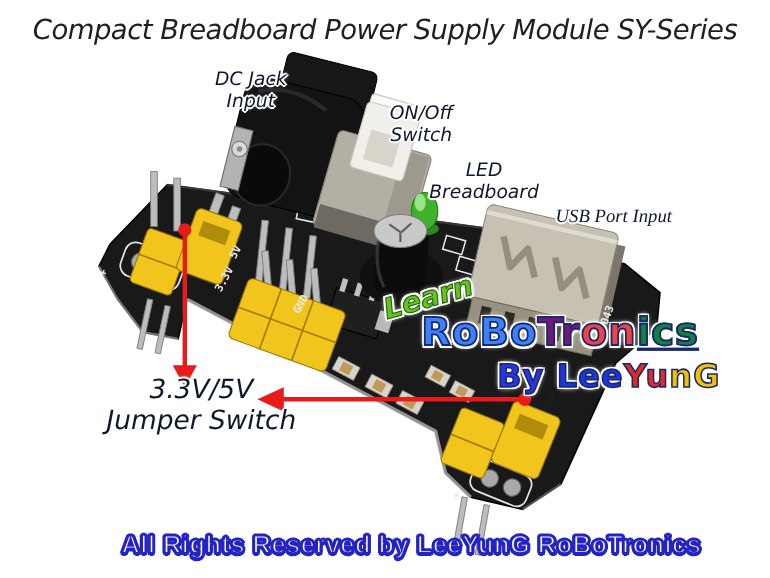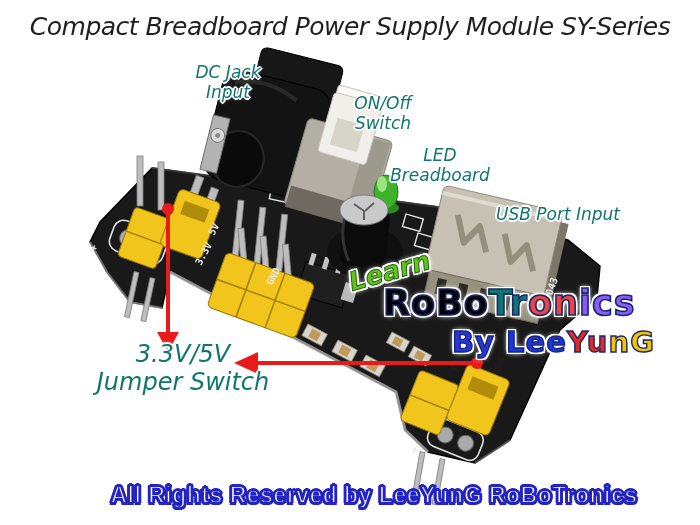--- a/index.html
+++ b/index.html
@@ -2,27 +2,27 @@
 <html><head>
 <meta charset="utf-8">
 <style>
   html,body{margin:0;padding:0;background:#ffffff;}
   .stage{position:relative;width:700px;height:525px;background:#ffffff;overflow:hidden;
          font-family:"DejaVu Sans",sans-serif;}
   .stage svg{position:absolute;left:0;top:0;z-index:1;}
   .txt{position:absolute;z-index:3;}
   .page-title{left:0;top:13px;width:700px;text-align:center;
       font:italic 500 25px/1.1 "DejaVu Sans",sans-serif;color:#1f1f1f;letter-spacing:-0.5px;}
-  .anno{font:italic 500 17px/1.18 "DejaVu Sans",sans-serif;color:#0f766e;text-align:center;
+  .anno{font:italic 500 17px/1.18 "DejaVu Sans",sans-serif;color:#0f172a;text-align:center;
       text-shadow:-1px -1px 0 #fff,1px -1px 0 #fff,-1px 1px 0 #fff,1px 1px 0 #fff,
                   -2px 0 0 #fff,2px 0 0 #fff,0 -2px 0 #fff,0 2px 0 #fff,0 0 4px #fff;}
   .anno-dc{left:158px;top:62px;width:140px;}
   .anno-sw{left:318px;top:93px;width:130px;}
   .anno-led{left:378px;top:145px;width:124px;}
-  .anno-usb{left:488px;top:204px;width:140px;}
+  .anno-usb{left:488px;top:187px;width:140px;font-family:Liberation Serif, serif;}
   .anno-jmp{left:88px;top:340px;width:190px;font-size:24px;}
   .wm-halo{text-shadow:-2px -2px 0 #fff,2px -2px 0 #fff,-2px 2px 0 #fff,2px 2px 0 #fff,
             -2px 0 0 #fff,2px 0 0 #fff,0 -2px 0 #fff,0 2px 0 #fff,0 0 5px #fff,0 0 6px #fff;}
   .wm-learn{left:348px;top:258px;transform:rotate(-16deg);
       font:italic bold 26px/1 "DejaVu Sans",sans-serif;color:#62c41c;
       -webkit-text-stroke:1px #23610b;}
   .wm-big{left:383px;top:286px;white-space:nowrap;
       font:bold 35px/1 "DejaVu Sans",sans-serif;letter-spacing:1px;}
   .wm-big span{-webkit-text-stroke:1.6px #18286e;}
   .wm-by{left:408px;top:328px;white-space:nowrap;
@@ -248,17 +248,17 @@
   </div>
 
   <div class="txt anno anno-usb">USB Port Input</div>
 
   <div class="txt anno anno-jmp">
     <div>3.3V/5V</div>
     <div>Jumper Switch</div>
   </div>
 
   <div class="txt wm-halo wm-learn">Learn</div>
-  <div class="txt wm-halo wm-big"><span class="wm-halo" style="color: #000000;">RoBo</span><span class="wm-halo" style="color: #0f766e;">Tr</span><span class="wm-halo" style="color: #ef4444;">on</span><span class="wm-halo" style="color: #8b5cf6;">ics</span></div>
+  <div class="txt wm-halo wm-big"><span class="wm-halo" style="color: #3b82f6;">RoBo</span><span class="wm-halo" style="color: #701a75;">Tr</span><span class="wm-halo" style="color: #ef4444;">on</span><span class="wm-halo" style="color: #15803d; text-decoration: underline;">ics</span></div>
   <div class="txt wm-halo wm-by"><span class="wm-halo" style="color: rgb(42, 53, 223); padding-left: 44px;">By </span><span class="wm-halo" style="color: rgb(29, 53, 223);">Lee</span><span class="wm-halo" style="color: rgb(224, 42, 34);">Yu</span><span class="wm-halo" style="color: rgb(242, 196, 0);">nG</span></div>
 
   <div class="txt footer">All Rights Reserved by LeeYunG RoBoTronics</div>
 </div>
 
 </body></html>

